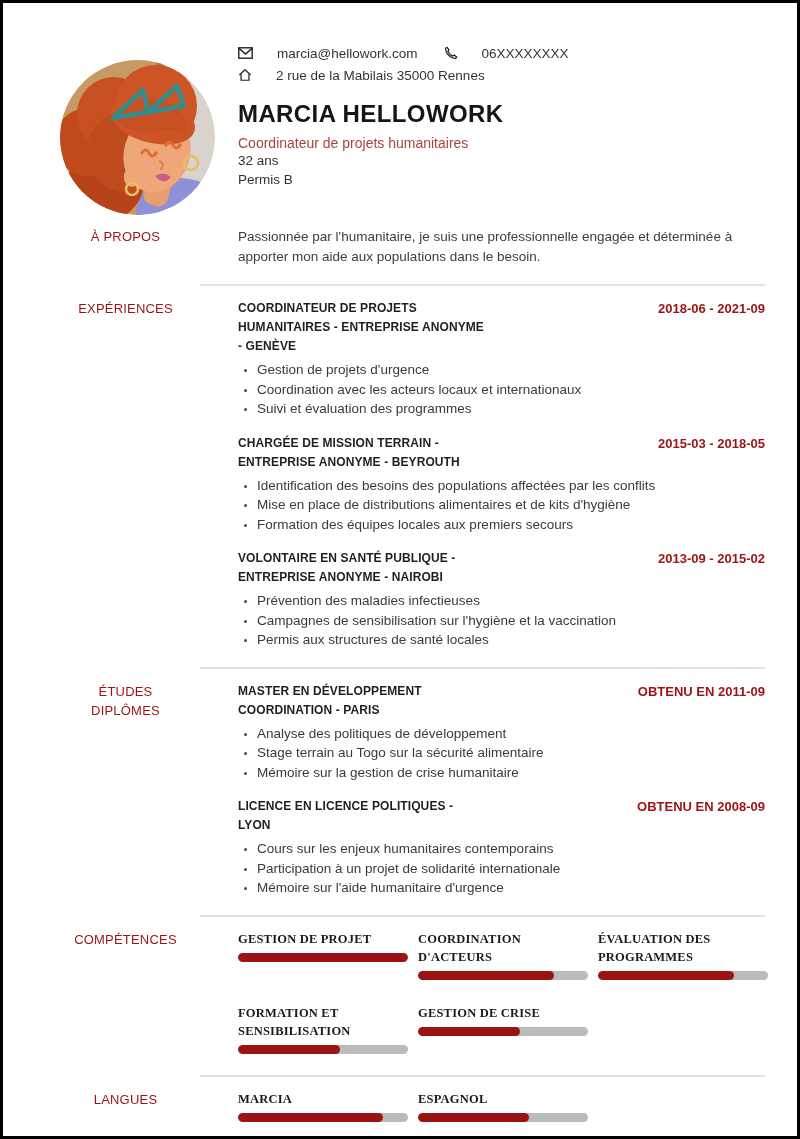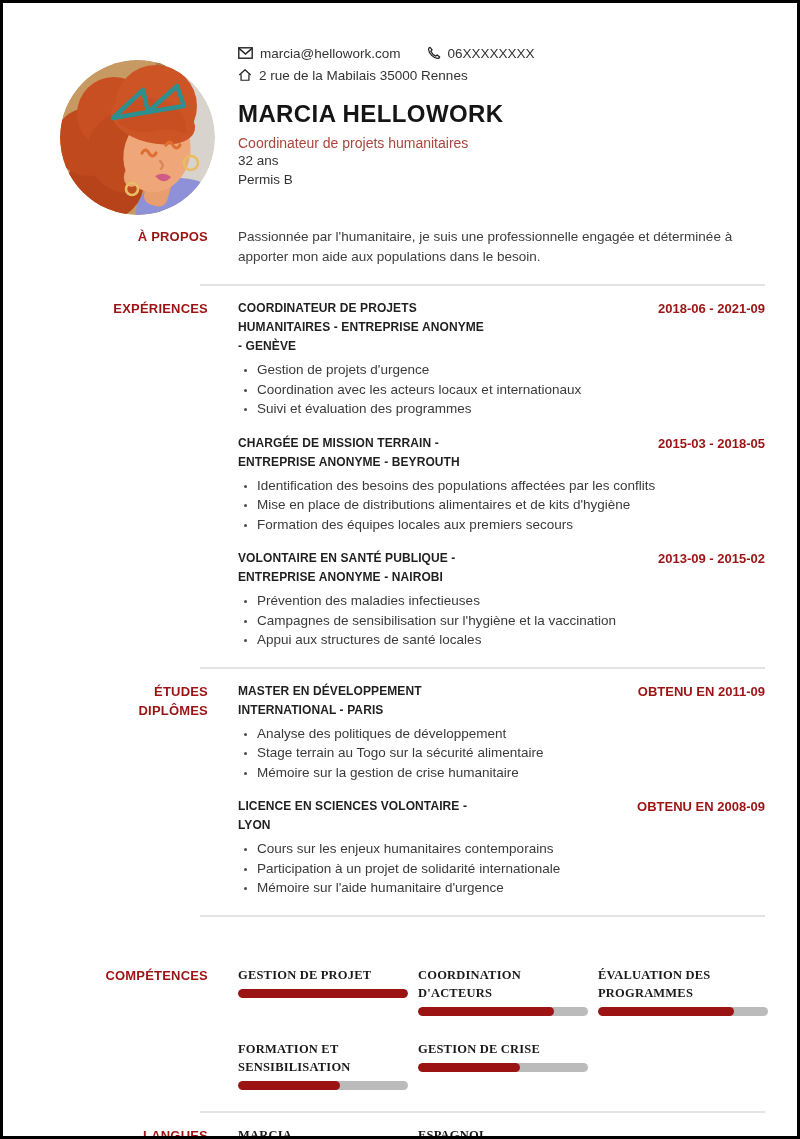--- a/index.html
+++ b/index.html
@@ -8,29 +8,29 @@
     border:3px solid #000;background:#fff;overflow:hidden;
     font-family:"Liberation Sans","DejaVu Sans",sans-serif;
     color:#3d3d3d;
     padding:36px 38px 0 40px;
   }
   
   .header{display:flex;align-items:flex-start;margin-bottom:12px;}
   .avatar{width:155px;height:155px;border-radius:50%;overflow:hidden;flex:0 0 155px;margin:21px 0 0 17px;}
   .header-info{margin-left:23px;padding-top:3px;}
   .contact-row{display:flex;align-items:center;gap:26px;height:22px;}
-  .contact-item{display:flex;align-items:center;gap:7px;font-size:13.5px;color:#333;}
+  .contact-item{display:flex;align-items:center;gap:24px;font-size:13.5px;color:#333;}
   .contact-item svg{display:block;}
   h1{margin:14px 0 0;font-size:24px;line-height:28px;color:#151515;letter-spacing:.4px;font-weight:bold;}
   .subtitle{margin-top:7px;font-size:14px;color:var(--subtitle);}
   .meta-block{}
   .meta{font-size:13.5px;line-height:19px;color:#333;}
   
   .section{display:flex;align-items:flex-start;padding:13px 0 17px;}
-  .sec-label{width:165px;flex:0 0 165px;text-align:right;font-size:13px;font-weight:bold;
+  .sec-label{width:165px;flex:0 0 165px;text-align:center;font-size:13px;font-weight:normal;
              color:var(--accent);letter-spacing:.2px;line-height:19px;}
   .sec-content{margin-left:30px;width:527px;flex:0 0 527px;}
   .divider{height:2px;background:#e3e3e3;margin-left:157px;width:565px;}
   .about-text{font-size:13.5px;line-height:20px;color:#3d3d3d;}
   
   .job{margin-bottom:15px;}
   .job:last-child{margin-bottom:0;}
   .job-head{display:flex;justify-content:space-between;align-items:flex-start;}
   .job-title{width:248px;font-size:12px;font-weight:bold;color:#1f1f1f;line-height:19px;letter-spacing:.1px;}
   .job-date{font-size:13px;font-weight:bold;color:var(--accent);white-space:nowrap;line-height:19px;}
@@ -151,63 +151,63 @@
   </div>
 
   <div class="job">
     <div class="job-head">
       <div class="job-title">VOLONTAIRE EN SANTÉ PUBLIQUE - ENTREPRISE ANONYME - NAIROBI</div>
       <div class="job-date">2013-09 - 2015-02</div>
     </div>
     <ul class="bullets">
             <li>Prévention des maladies infectieuses</li>
             <li>Campagnes de sensibilisation sur l'hygiène et la vaccination</li>
-            <li>Appui aux structures de santé locales</li>
+            <li>Permis aux structures de santé locales</li>
           </ul>
   </div>
 </div>
   </section>
 
   <div class="divider"></div>
 
   <section class="section">
     <div class="sec-label" id="edu-label">
         <div>ÉTUDES</div>
         <div>DIPLÔMES</div>
       </div>
     <div class="sec-content" id="edu-list">
   <div class="job">
     <div class="job-head">
-      <div class="job-title">MASTER EN DÉVELOPPEMENT INTERNATIONAL - PARIS</div>
+      <div class="job-title">MASTER EN DÉVELOPPEMENT COORDINATION - PARIS</div>
       <div class="job-date">OBTENU EN 2011-09</div>
     </div>
     <ul class="bullets">
             <li>Analyse des politiques de développement</li>
             <li>Stage terrain au Togo sur la sécurité alimentaire</li>
             <li>Mémoire sur la gestion de crise humanitaire</li>
           </ul>
   </div>
 
   <div class="job">
     <div class="job-head">
-      <div class="job-title">LICENCE EN SCIENCES VOLONTAIRE - LYON</div>
+      <div class="job-title">LICENCE EN LICENCE POLITIQUES - LYON</div>
       <div class="job-date">OBTENU EN 2008-09</div>
     </div>
     <ul class="bullets">
             <li>Cours sur les enjeux humanitaires contemporains</li>
             <li>Participation à un projet de solidarité internationale</li>
             <li>Mémoire sur l'aide humanitaire d'urgence</li>
           </ul>
   </div>
 </div>
   </section>
 
   <div class="divider"></div>
 
-  <section class="section" style="padding-bottom:21px;margin-top:36px;">
+  <section class="section" style="padding-bottom:21px;">
     <div class="sec-label">COMPÉTENCES</div>
     <div class="sec-content grid3" id="skills-grid">
   <div class="skill">
     <div class="skill-name">GESTION DE PROJET</div>
     <div class="bar">
             <div class="bar-fill" style="width: 100%;"></div>
           </div>
   </div>
 
   <div class="skill">

